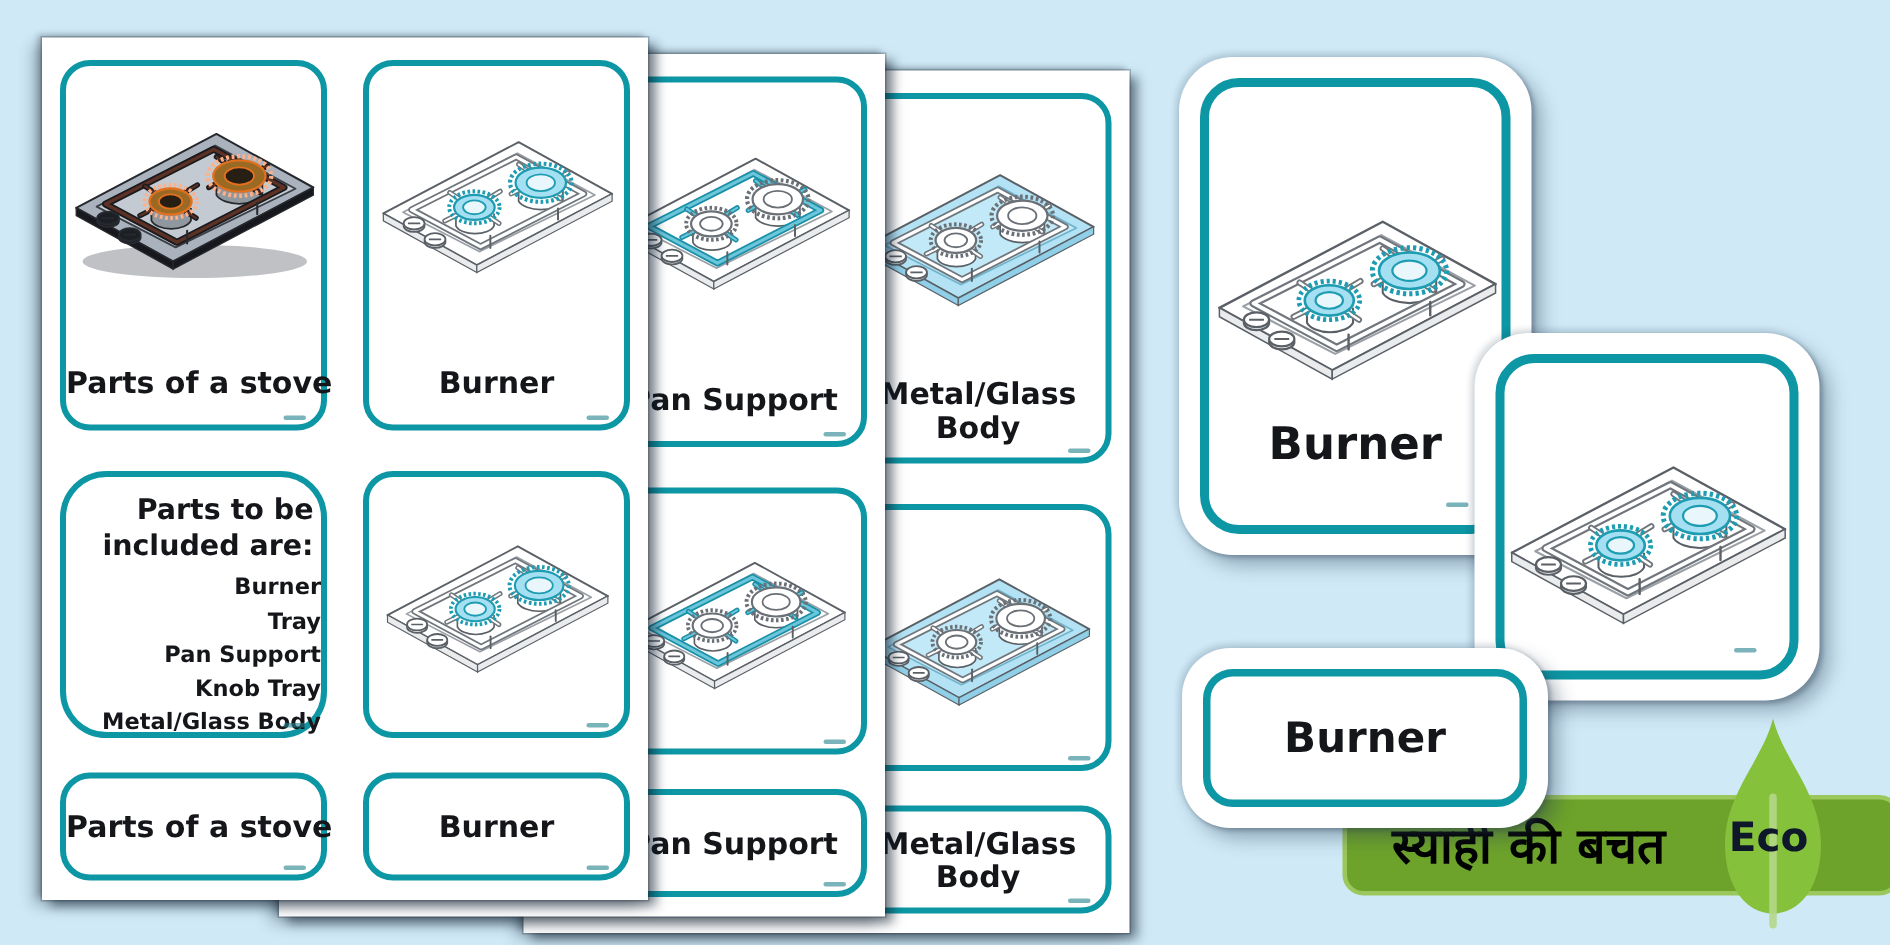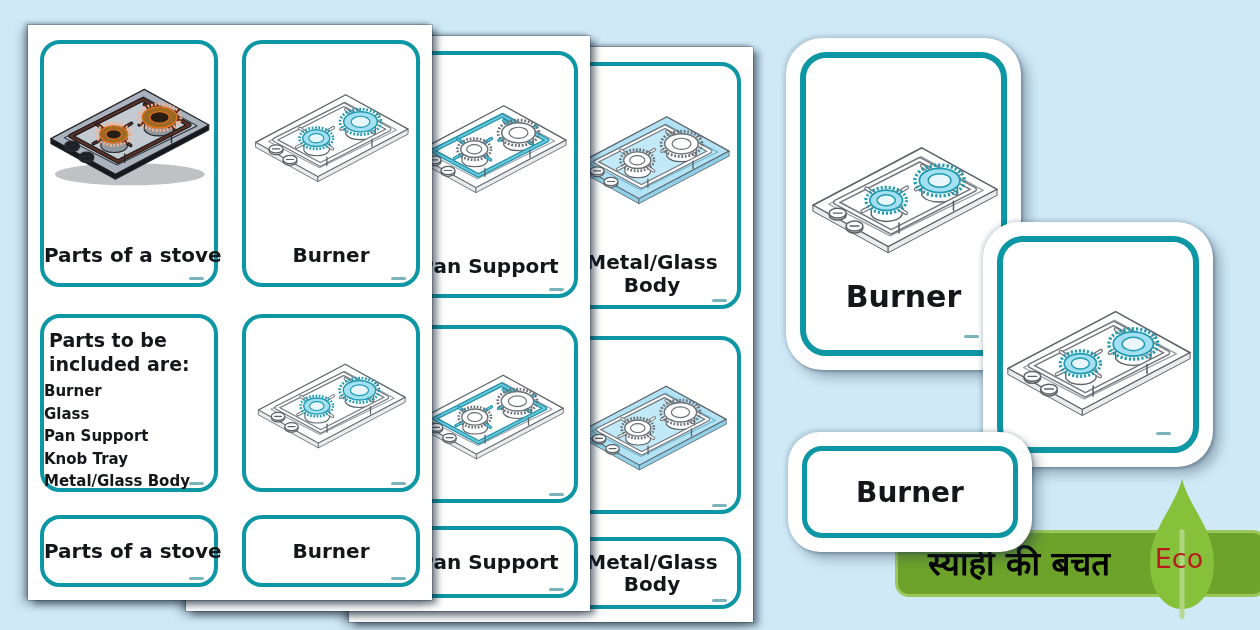--- a/index.html
+++ b/index.html
@@ -25,21 +25,21 @@
   .row1 .img.photo{top:30px;width:170px;}
   .row2 .img{top:32px;width:158px;}
   .label{position:absolute;left:0;right:0;text-align:center;font-weight:700;color:#14161a;}
   .row1 .label{bottom:16px;font-size:20px;line-height:23px;}
   .row1 .label.two-line{bottom:8px;}
   .row3 .label{top:50%;transform:translateY(-50%);font-size:20px;line-height:22px;}
   .nowrap{white-space:nowrap;}
   .wm{position:absolute;right:10px;bottom:3px;width:15px;height:3px;background:#23818e;opacity:.6;border-radius:1.5px;}
 
   
-  .list-card{padding-top:10px;text-align:left;color:#14161a;}
+  .list-card{padding-top:10px;text-align:right;color:#14161a;border-radius:31px;}
   .list-heading{font-size:19px;font-weight:700;line-height:24px;width:160px;margin:0 auto;}
   .list-items{margin-top:4px;}
   .list-item{font-size:15px;font-weight:600;line-height:22.5px;}
 
   
   .bigcard{position:absolute;background:#fff;border-radius:36px;
            box-shadow:2px 2px 3px rgba(40,60,80,.30), 7px 7px 12px rgba(40,60,80,.35),
                       -2px -2px 4px rgba(40,60,80,.18);}
   .bigcard .inner{position:absolute;inset:14px;border:6px solid #0d96a4;border-radius:26px;}
   .big-a{left:786px;top:38px;width:235px;height:332px;z-index:20;}
@@ -53,21 +53,21 @@
   .big-c .label{top:50%;transform:translateY(-50%);font-size:28px;}
   .bigcard .wm{right:22px;bottom:12px;}
 
   
   .eco-banner{position:absolute;left:895px;top:530px;width:372px;height:67px;z-index:24;
               background:#6da32b;border:3px solid #9cc75c;border-radius:14px;box-sizing:border-box;
               display:flex;align-items:center;padding-left:30px;}
   .eco-banner .txt{color:#000000;font-size:33px;font-weight:600;line-height:1;}
   .eco-leaf{position:absolute;left:1146px;top:477px;width:72px;height:146px;z-index:26;}
   .eco-leaf .eco-txt{position:absolute;left:0;right:6px;top:66px;text-align:center;
-                     color:#b91c1c;font-size:27px;font-weight:400;}
+                     color:#0f172a;font-size:27px;font-weight:700;}
 
   
   .stove{display:block;
     --line:#5a6066; --top-fill:#ffffff; --side-fill:#e9ebed; --tray-stroke:#9aa0a6; --tray-fill:none;
     --frame-out:#70767c; --frame-in:#ffffff; --spike:#6a7076; --ring-fill:#ffffff; --ring-stroke:#6a7076;
     --inner-fill:#ffffff; --base-fill:#ffffff; --knob-fill:#ffffff; --shadow-op:0;}
   .v-burner{--spike:#1d9cb2; --ring-fill:#a5e0f2; --ring-stroke:#1d9cb2; --inner-fill:#e9f7fc;}
   .v-pan{--frame-out:#1990a8; --frame-in:#6cc6da;}
   .v-body{--top-fill:#b2e2f4; --side-fill:#8fd0e8; --tray-fill:#c2e9f7; --tray-stroke:#6fb4cd;}
   .v-photo{--line:#26292e; --top-fill:#aab3bd; --side-fill:#16181d; --tray-stroke:#3a3f46; --tray-fill:#c3cad1;
@@ -184,21 +184,21 @@
       <svg class="img stove v-burner" viewBox="0 0 200 132">
           <use href="#stove-sym"></use>
         </svg>
       <div class="label nowrap">Burner</div>
       <div class="wm"></div>
     </div>
     <div class="card row2 col1 list-card">
       <div class="list-heading">Parts to be included are:</div>
       <div class="list-items">
         <div class="list-item">Burner</div>
-        <div class="list-item">Glass</div>
+        <div class="list-item">Tray</div>
         <div class="list-item">Pan Support</div>
         <div class="list-item">Knob Tray</div>
         <div class="list-item">Metal/Glass Body</div>
       </div>
       <div class="wm"></div>
     </div>
     <div class="card row2 col2">
       <svg class="img stove v-burner" viewBox="0 0 200 132">
           <use href="#stove-sym"></use>
         </svg>

